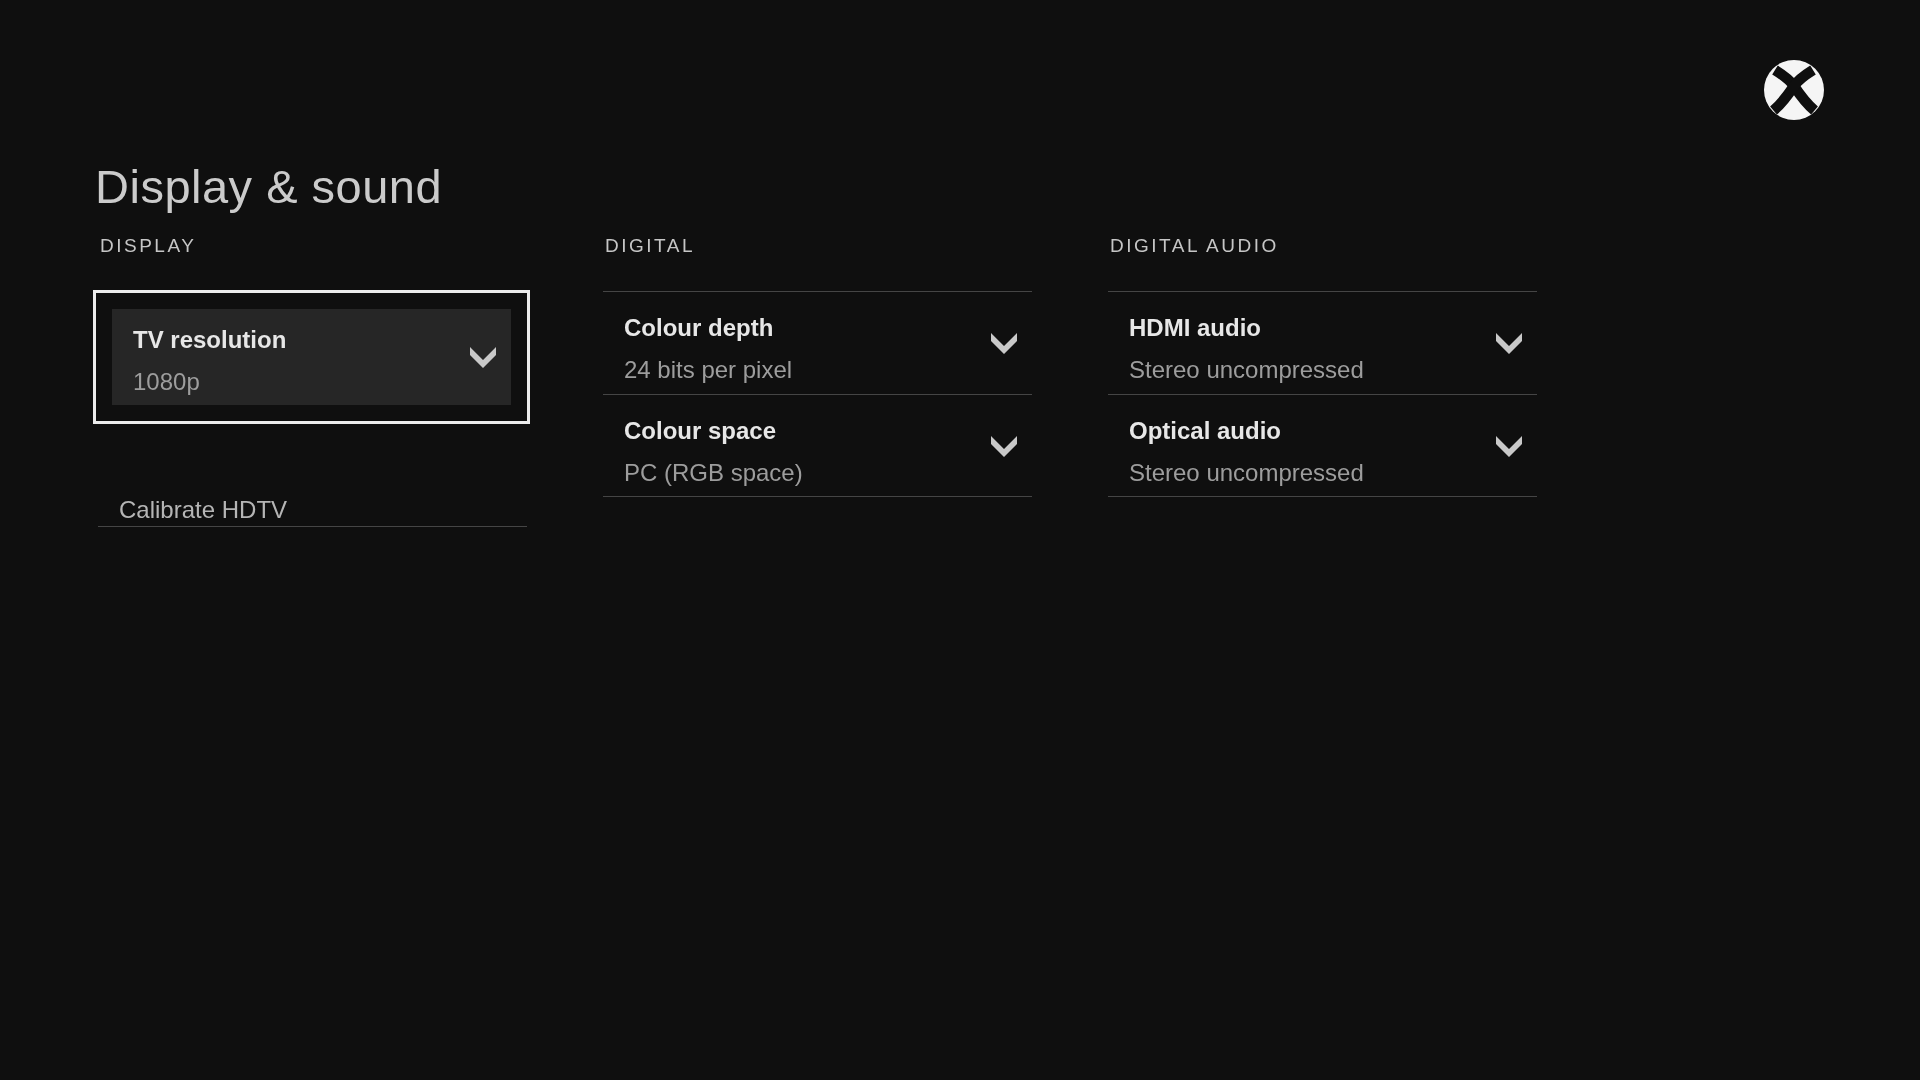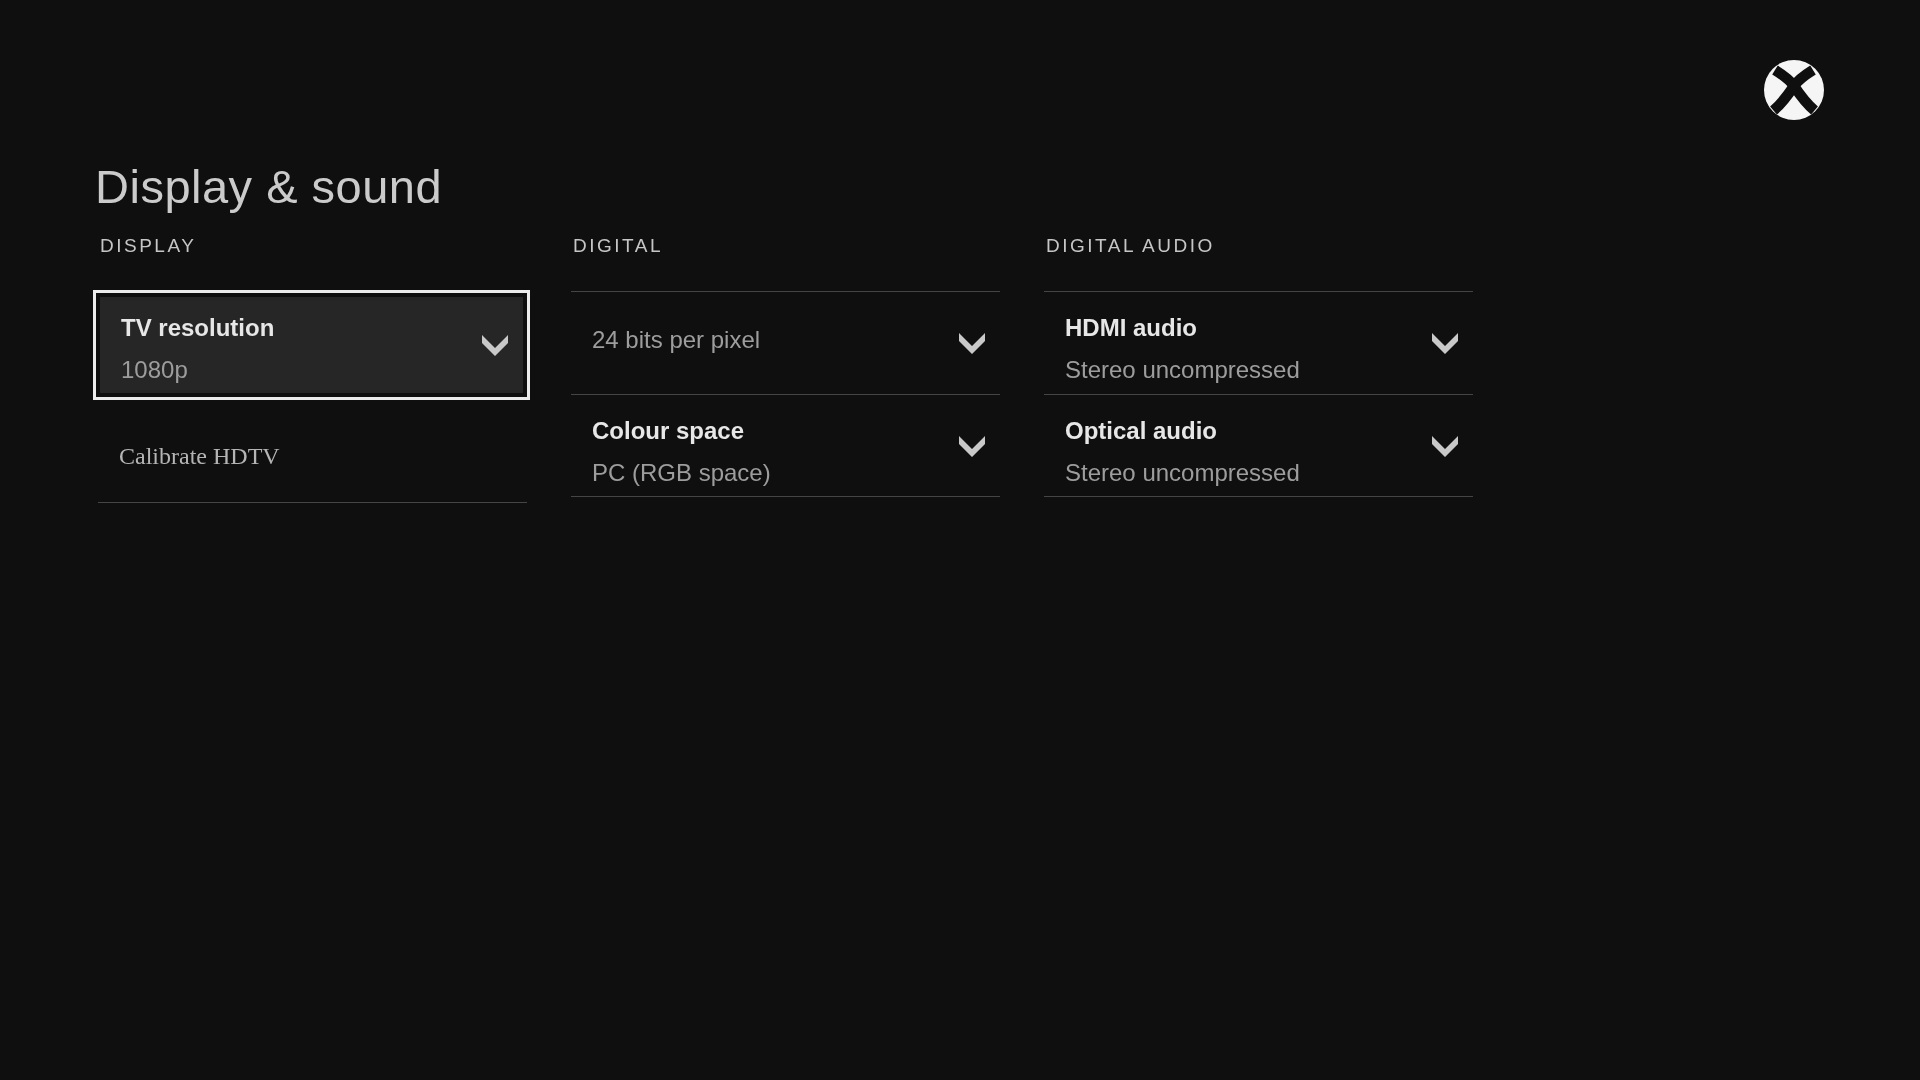--- a/index.html
+++ b/index.html
@@ -12,21 +12,21 @@
   .xbox-logo{
     position:absolute;left:1762px;top:58px;width:64px;height:64px;
   }
   .page-title{
     position:absolute;left:95px;top:160px;margin:0;
     font-size:47px;line-height:54px;font-weight:300;
     letter-spacing:0.5px;color:var(--title,#cbcbcb);text-align:center;
   }
   .columns{
     position:absolute;left:98px;top:236px;
-    display:flex;gap:44px;
+    display:flex;gap:76px;
   }
   .column{width:429px;}
   .col-header{
     margin:0 0 35px 2px;
     font-size:19px;line-height:20px;font-weight:normal;
     letter-spacing:2.5px;color:var(--header,#c6c6c6);
   }
   .list .item{
     position:relative;height:103px;box-sizing:border-box;
     padding:21px 0 0 21px;
@@ -35,26 +35,26 @@
   .list .item:last-child{border-bottom:1px solid var(--divider,#454545);}
   .list .focus-ring + .item{border-top:none;}
   .item .label{
     font-size:24px;line-height:30px;font-weight:bold;
     color:var(--label,#e7e7e7);
   }
   .item .value{
     font-size:24px;line-height:30px;margin-top:12px;
     color:var(--value,#9d9d9d);
   }
-  .item.single{padding-top:41px;font-family:Liberation Serif, serif;}
+  .item.single{padding-top:71px;}
   .item.single .label{font-weight:normal;color:var(--action,#b5b5b5);}
   .focus-ring{
     box-sizing:content-box;height:96px;
     border:3px solid var(--focus-ring,#ececec);
-    padding:4px;margin:-1px -3px 0 -5px;
+    padding:16px;margin:-1px -3px 0 -5px;
   }
   .focus-ring .item{
     height:100%;border:none !important;
     background:var(--panel,#242424);
     padding-top:16px;
   }
   .chev{position:absolute;right:13px;top:50%;margin-top:-11px;width:30px;height:22px;}
   .chev svg path{fill:var(--chevron,#c6c6c6);}
   .logo-circle{fill:var(--logo,#f5f5f5);}
   .logo-x{stroke:var(--bg,#0f0f0f);stroke-width:10.5;fill:none;}
@@ -87,20 +87,21 @@
         </div>
         <div class="item single">
           <div class="label">Calibrate HDTV</div>
         </div>
       </div>
     </section>
     <section class="column">
       <h2 class="col-header">DIGITAL</h2>
       <div class="list">
         <div class="item">
+          <div class="label">Colour depth</div>
           <div class="value">24 bits per pixel</div>
           <span class="chev"><svg width="30" height="22" viewBox="0 0 30 22">
               <path d="M2 1 L15 14 L28 1 L28 9 L15 22 L2 9 Z"></path>
             </svg></span>
         </div>
         <div class="item">
           <div class="label">Colour space</div>
           <div class="value">PC (RGB space)</div>
           <span class="chev"><svg width="30" height="22" viewBox="0 0 30 22">
               <path d="M2 1 L15 14 L28 1 L28 9 L15 22 L2 9 Z"></path>

